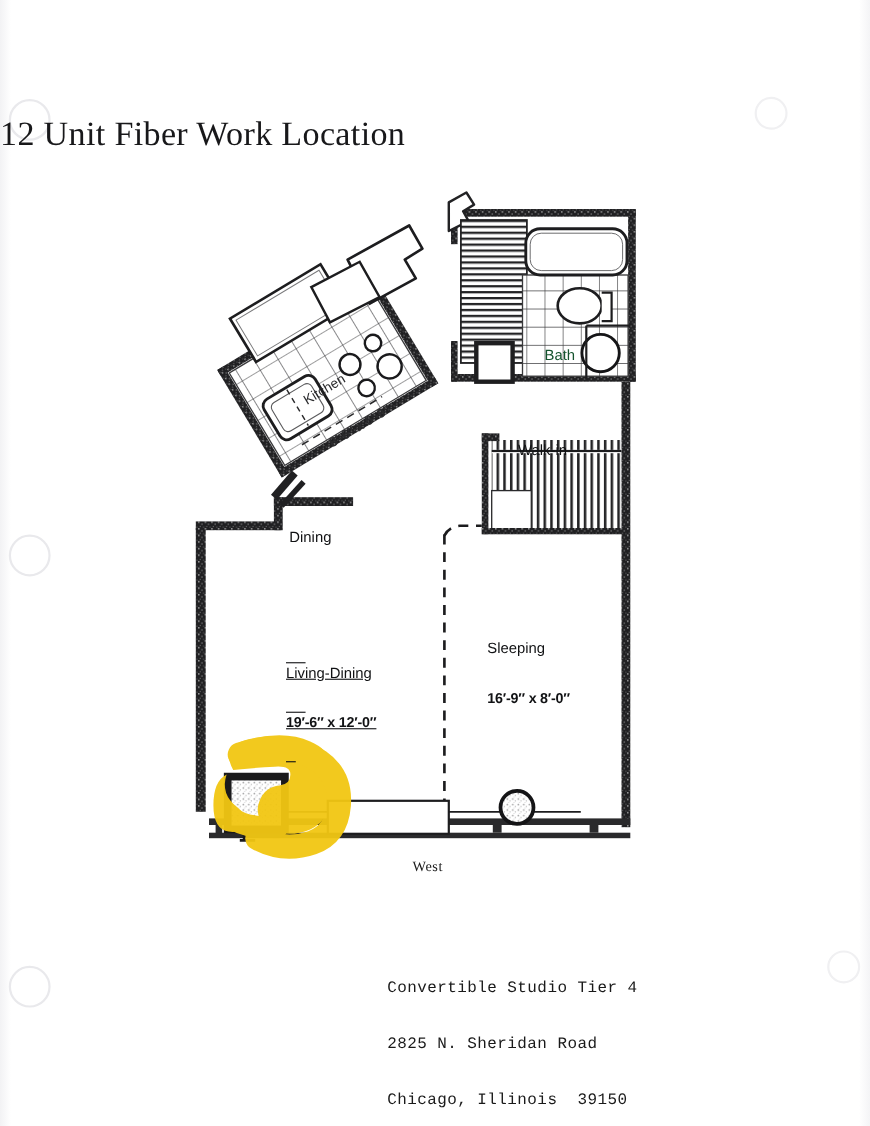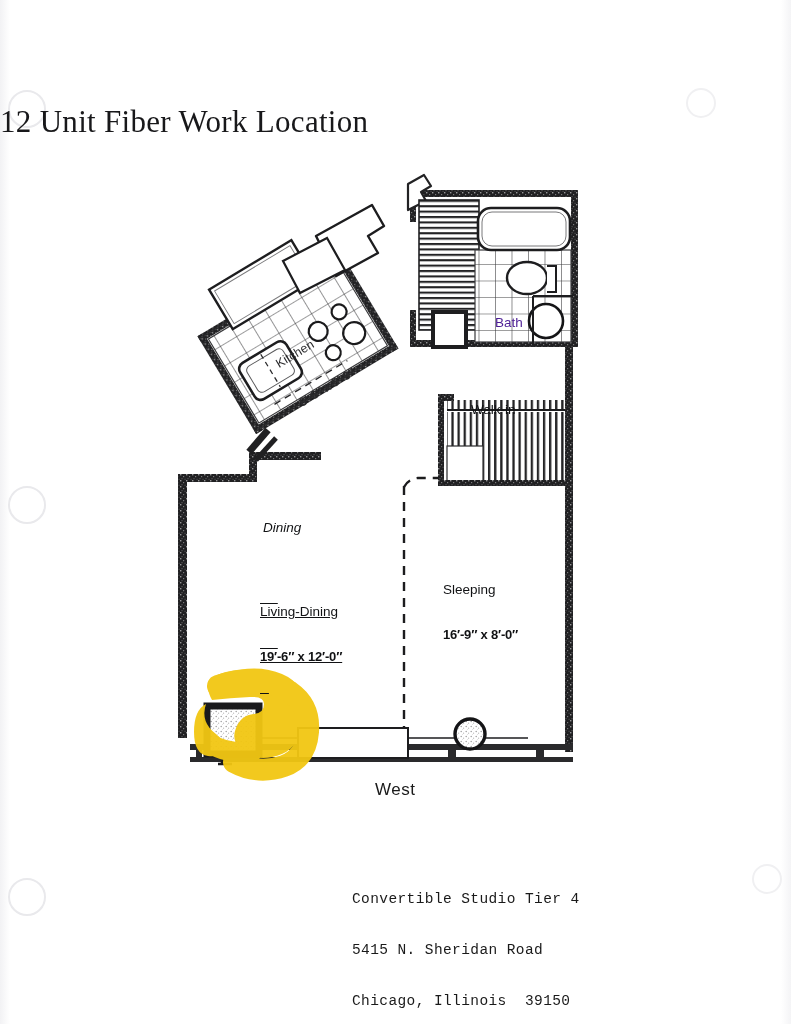--- a/index.html
+++ b/index.html
@@ -87,42 +87,42 @@
     display: block;
   }
   .room-label .dim {
     font-size: 13px;
     font-weight: 700;
     display: block;
     letter-spacing: -0.2px;
   }
   #label-living { left: 260px; top: 574px; text-decoration: underline; }
   #label-sleeping { left: 443px; top: 552px; }
-  #label-dining { left: 263px; top: 490px; font-size: 13.5px; font-style: italic; }
+  #label-dining { left: 263px; top: 451px; font-size: 13.5px; }
   #label-walkin { left: 471px; top: 372px; font-size: 13.5px; }
   #label-bath {
     left: 495px; top: 285px;
     font-size: 14px;
-    color: #4c1d95;
+    color: #14532d;
   }
   #label-kitchen {
     left: 258px; top: 333px;
     transform: rotate(-31deg);
     transform-origin: left top;
     color: #2a2a2c;
   }
   #label-kitchen .nm { font-size: 12.5px; }
   #label-kitchen .dim { font-size: 12px; }
 
   #label-west {
     position: absolute;
     left: 375px;
     top: 780px;
-    font-family: Liberation Sans, sans-serif;
-    font-size: 17px;
+    font-family: Liberation Serif, serif;
+    font-size: 13px;
     color: #1a1a1a;
     letter-spacing: 0.5px;
   }
 </style>
 </head>
 <body>
 
 <div id="page">
 
   <div class="edge-shadow"></div>
@@ -354,17 +354,17 @@
   </div>
 
   <div class="room-label" id="label-bath">
     <span class="nm">Bath</span>
   </div>
 
   <div id="label-west">West</div>
 
   <div id="address-block">
     <div>Convertible Studio Tier 4</div>
-    <div>5415 N. Sheridan Road</div>
+    <div>2825 N. Sheridan Road</div>
     <div>Chicago, Illinois  39150</div>
   </div>
 
 </div>
 
 </body></html>

